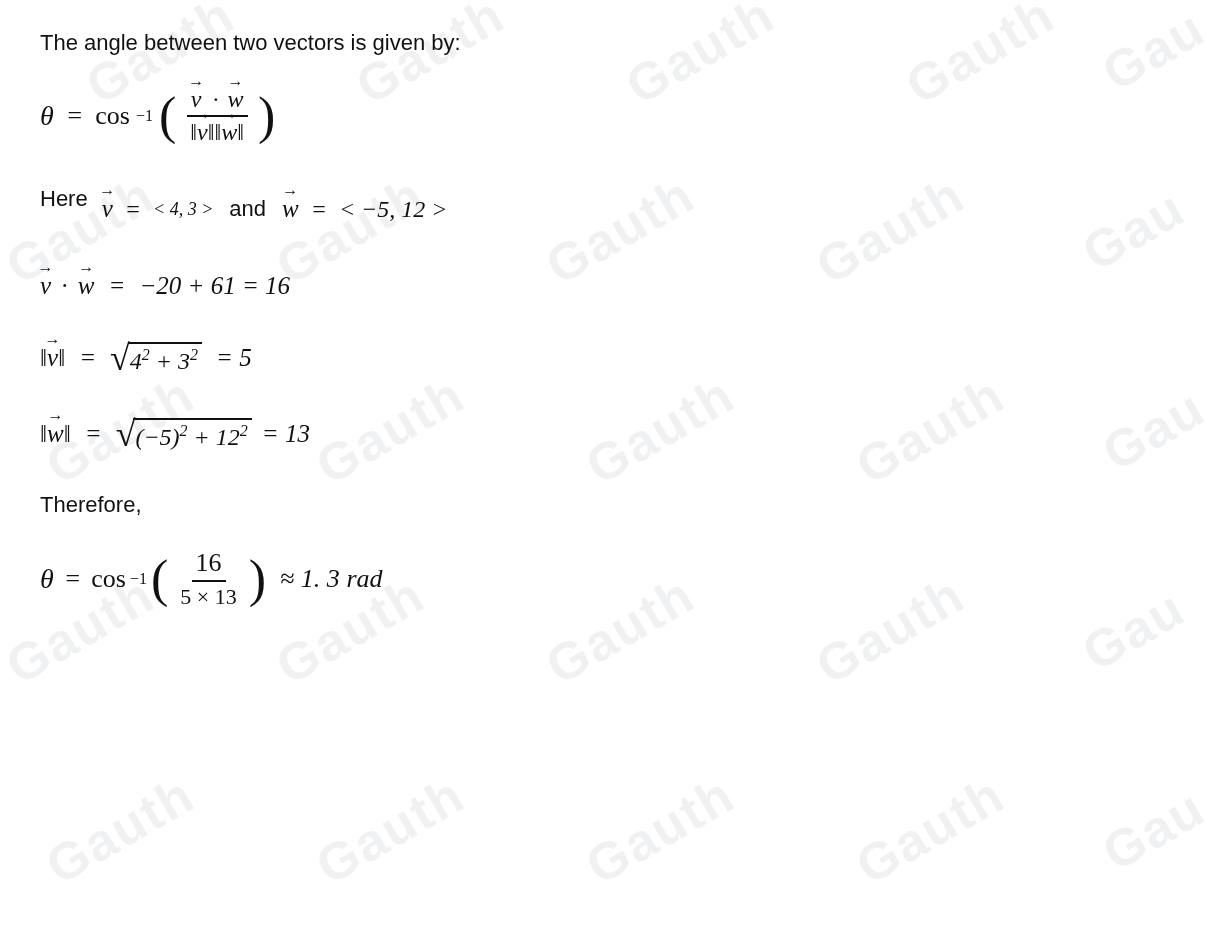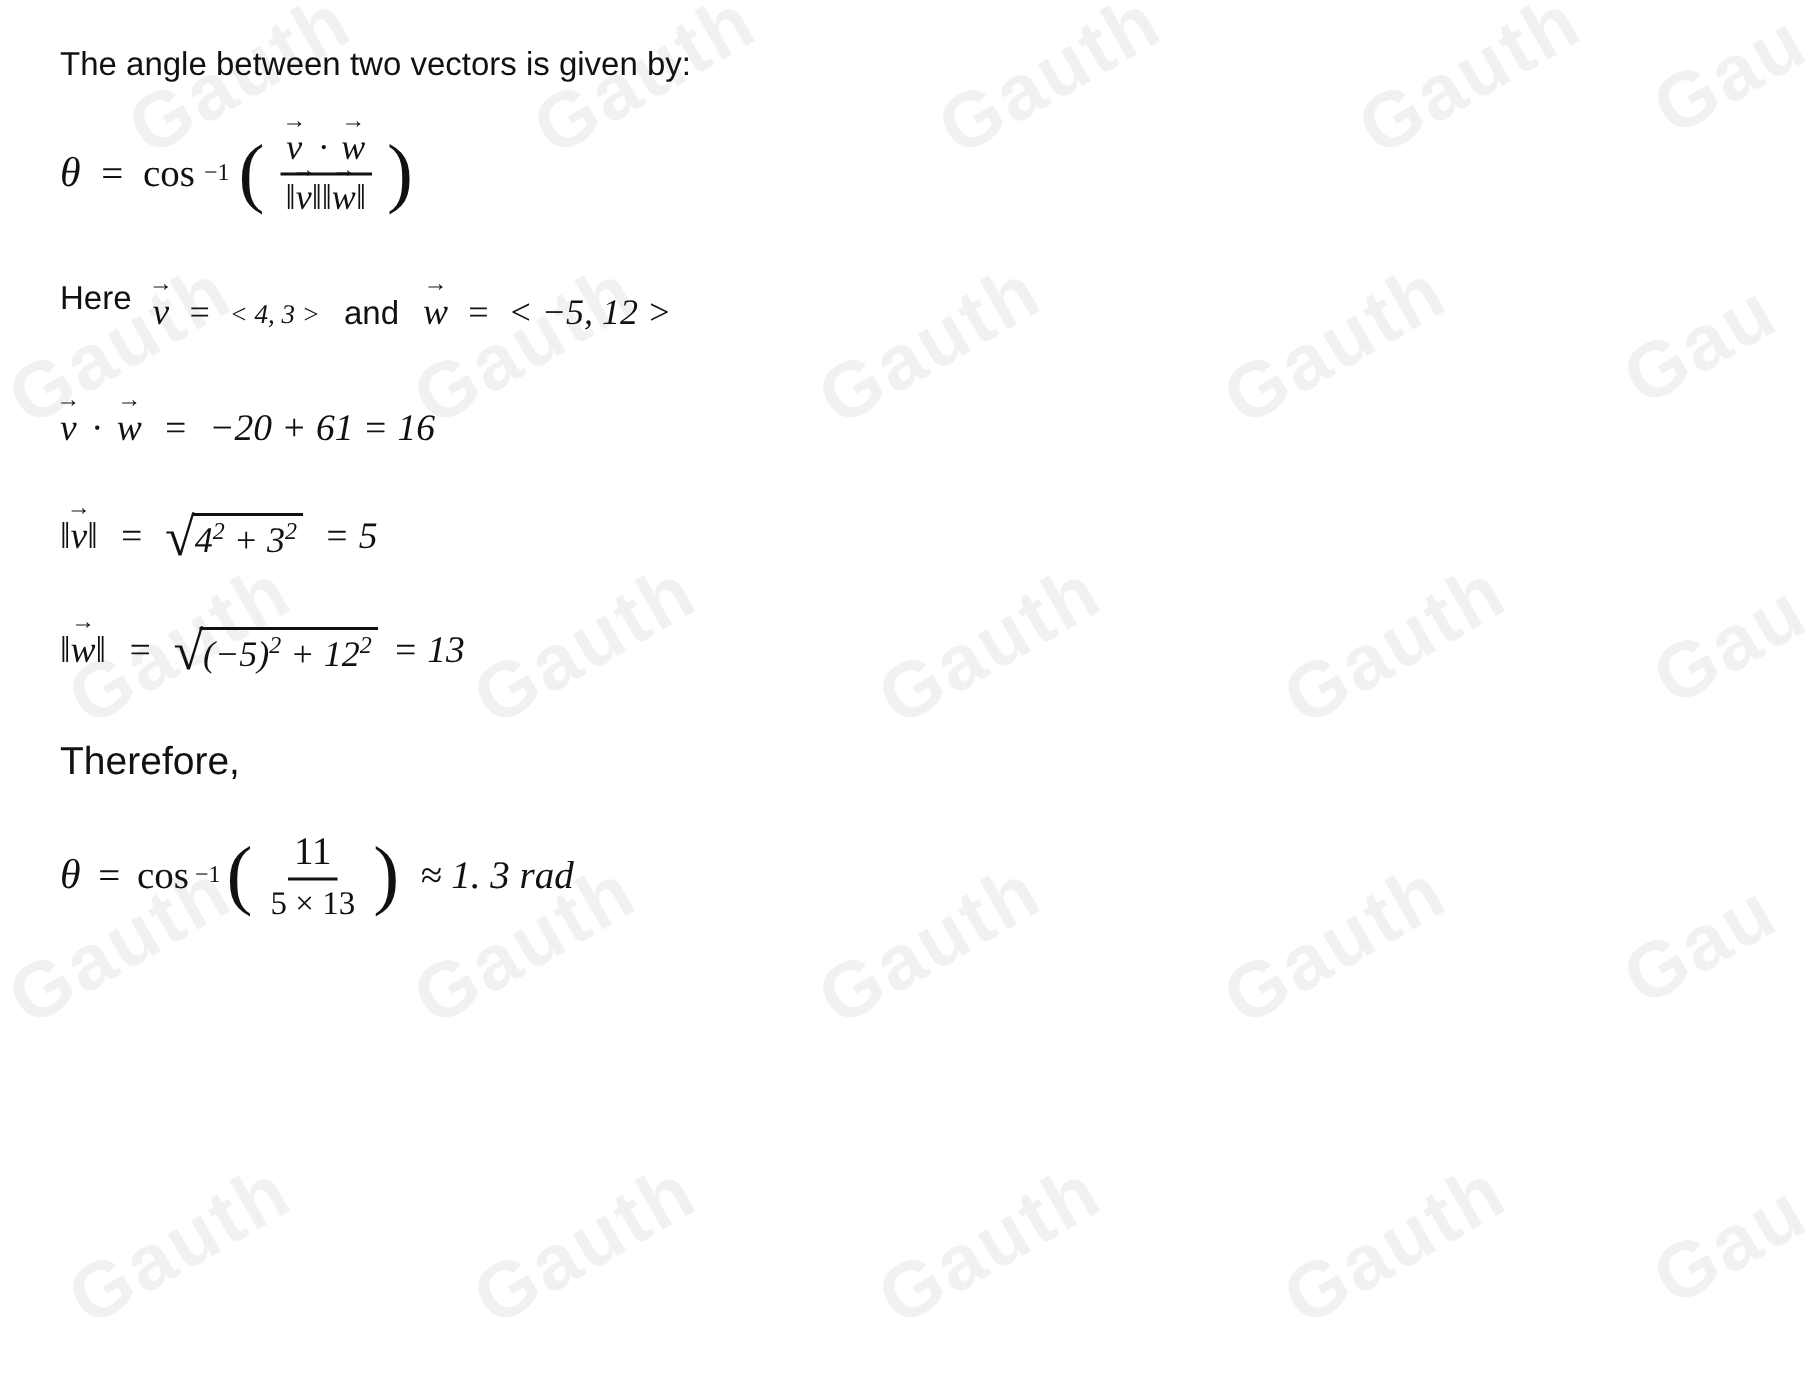--- a/index.html
+++ b/index.html
@@ -122,21 +122,21 @@
     }
 
     .sqrt-content {
       border-top: 2px solid #111;
       padding: 2px 4px 0 2px;
       font-size: 24px;
     }
 
     .therefore-text {
       font-family: Arial, Helvetica, sans-serif;
-      font-size: 26px;
+      font-size: 22px;
     }
 
     .approx-note {
       font-family: Arial, Helvetica, sans-serif;
       font-size: 20px;
       font-style: normal;
     }
   </style>
 </head>
 <body>
@@ -247,20 +247,20 @@
     <p class="therefore-text">Therefore,</p>
   </div>
 
   <div class="section formula-line" style="align-items:center; gap:4px;">
     <span class="math" style="font-size:28px;">θ</span>
     <span class="math" style="font-size:26px; margin:0 6px;">=</span>
     <span class="math" style="font-style:normal; font-size:26px;">cos</span>
       <span class="math superscript" style="font-style:normal;">−1</span>
     <span class="big-paren">(</span>
     <span class="frac">
-      <span class="num math" style="font-style:normal; font-size:26px;">11</span>
+      <span class="num math" style="font-style:normal; font-size:26px;">16</span>
       <span class="den math" style="font-style:normal; font-size:22px;">5 × 13</span>
     </span>
     <span class="big-paren">)</span>
     <span class="math" style="font-size:26px; margin-left:10px;">≈ 1. 3 <span style="font-style:italic;text-align:center;">rad</span></span>
   </div>
 
 </div>
 
 </body></html>

